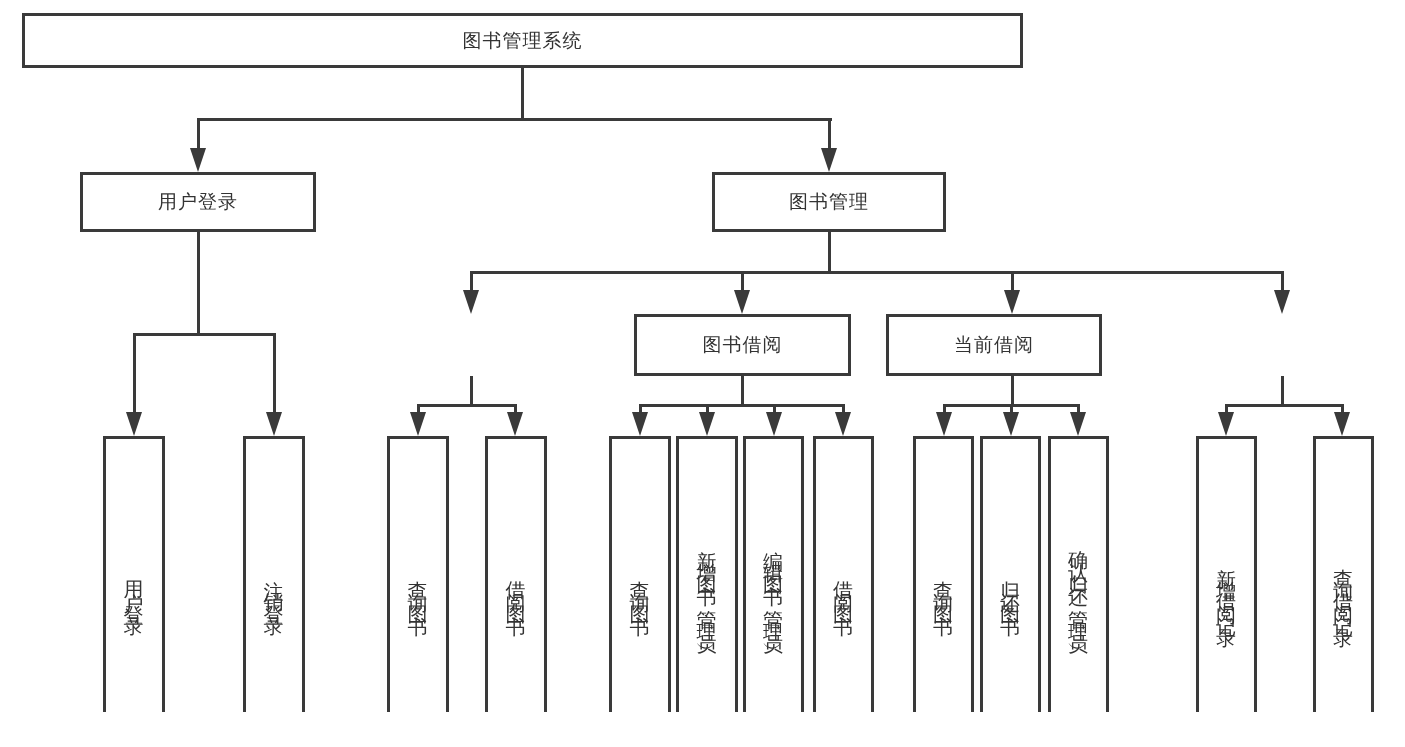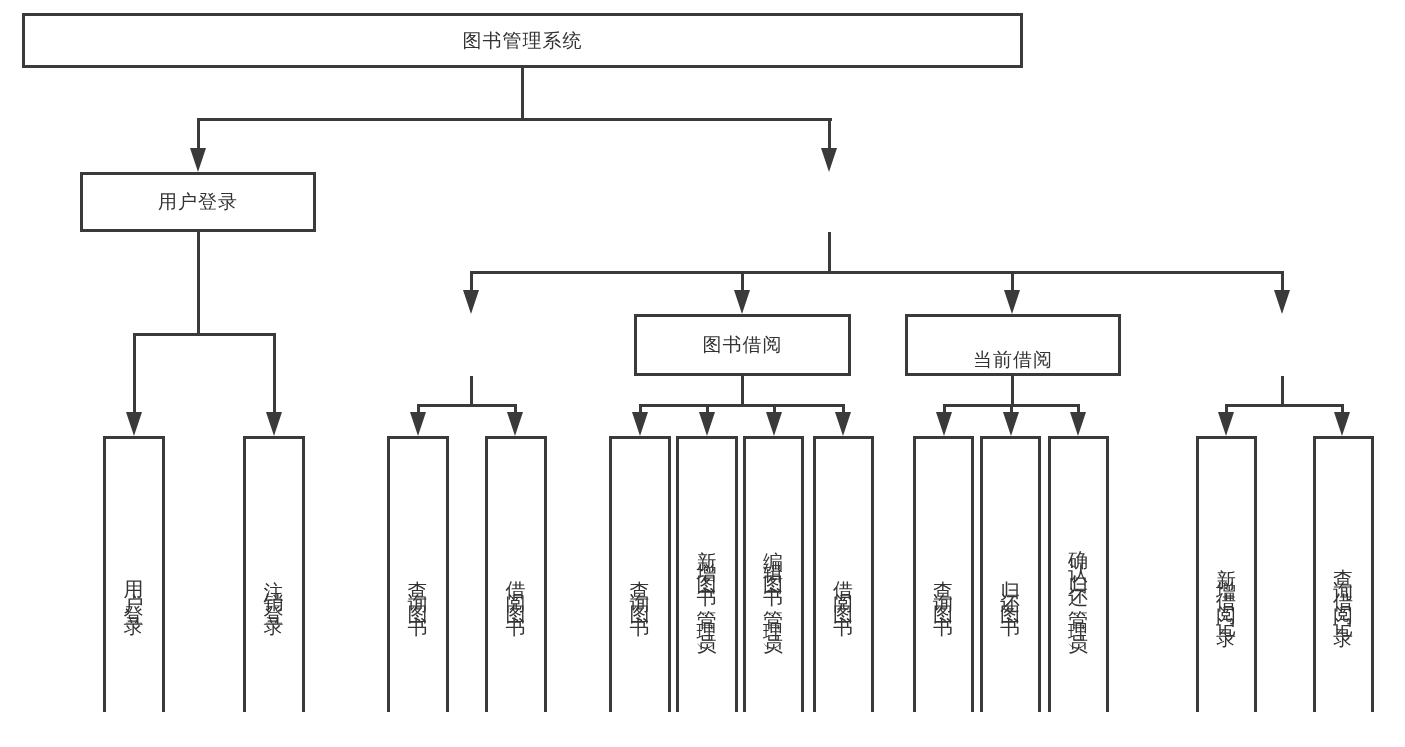--- a/index.html
+++ b/index.html
@@ -79,20 +79,23 @@
   <div class="vline" style="left:521px; top:68px; height:52px;"></div>
   <div class="hline" style="left:197px; top:118px; width:635px;"></div>
   <div class="vline" style="left:197px; top:118px; height:34px;"></div>
   <div class="ahead" style="left:190px; top:148px;"></div>
   <div class="vline" style="left:828px; top:118px; height:34px;"></div>
   <div class="ahead" style="left:821px; top:148px;"></div>
 
   <div class="node" style="left:80px; top:172px; width:236px; height:60px;">
     <span>用户登录</span>
   </div>
+  <div class="node" style="left:712px; top:172px; width:234px; height:60px;">
+    <span>图书管理</span>
+  </div>
 
   <div class="vline" style="left:197px; top:232px; height:104px;"></div>
   <div class="hline" style="left:133px; top:333px; width:143px;"></div>
   <div class="vline" style="left:133px; top:333px; height:81px;"></div>
   <div class="ahead" style="left:126px; top:412px;"></div>
   <div class="vline" style="left:273px; top:333px; height:81px;"></div>
   <div class="ahead" style="left:266px; top:412px;"></div>
 
   <div class="vline" style="left:828px; top:232px; height:42px;"></div>
   <div class="hline" style="left:470px; top:271px; width:814px;"></div>
@@ -101,21 +104,21 @@
   <div class="vline" style="left:741px; top:271px; height:22px;"></div>
   <div class="ahead" style="left:734px; top:290px;"></div>
   <div class="vline" style="left:1011px; top:271px; height:22px;"></div>
   <div class="ahead" style="left:1004px; top:290px;"></div>
   <div class="vline" style="left:1281px; top:271px; height:22px;"></div>
   <div class="ahead" style="left:1274px; top:290px;"></div>
 
   <div class="node" style="left:634px; top:314px; width:217px; height:62px;">
     <span>图书借阅</span>
   </div>
-  <div class="node" style="left:905px; top:314px; width:216px; height:62px;align-items:flex-end;">
+  <div class="node" style="left:886px; top:314px; width:216px; height:62px;">
     <span>当前借阅</span>
   </div>
 
   <div class="vline" style="left:470px; top:376px; height:31px;"></div>
   <div class="hline" style="left:417px; top:404px; width:100px;"></div>
   <div class="vline" style="left:417px; top:404px; height:12px;"></div>
   <div class="ahead" style="left:410px; top:412px;"></div>
   <div class="vline" style="left:514px; top:404px; height:12px;"></div>
   <div class="ahead" style="left:507px; top:412px;"></div>
 

